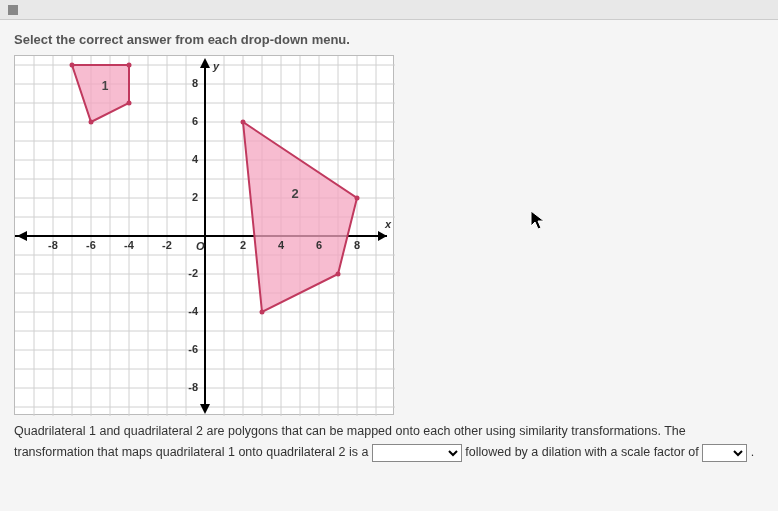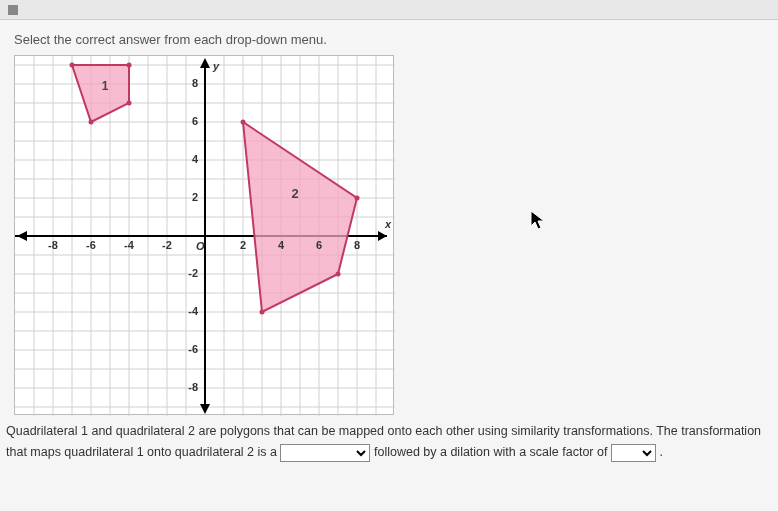--- a/index.html
+++ b/index.html
@@ -20,36 +20,36 @@
       padding-left: 8px;
     }
     .top-bar-icon {
       width: 10px;
       height: 10px;
       background: #888;
     }
     .instruction {
       font-size: 13px;
       color: #555;
-      font-weight: normal;
+      font-weight: bold;
       padding: 12px 14px 8px 14px;
     }
     .graph-wrap {
       margin-left: 14px;
       width: 380px;
       height: 360px;
       position: relative;
       border: 1px solid #bbb;
       background: #fff;
     }
     .graph-wrap svg { display: block; }
     .answer-text {
       font-size: 12.5px;
       color: #333;
-      padding: 6px 6px;
+      padding: 6px 14px;
       line-height: 1.7;
     }
     select {
       font-size: 12px;
       background: #fff;
       border: 1px solid #888;
       height: 18px;
       vertical-align: middle;
     }
     .cursor {

